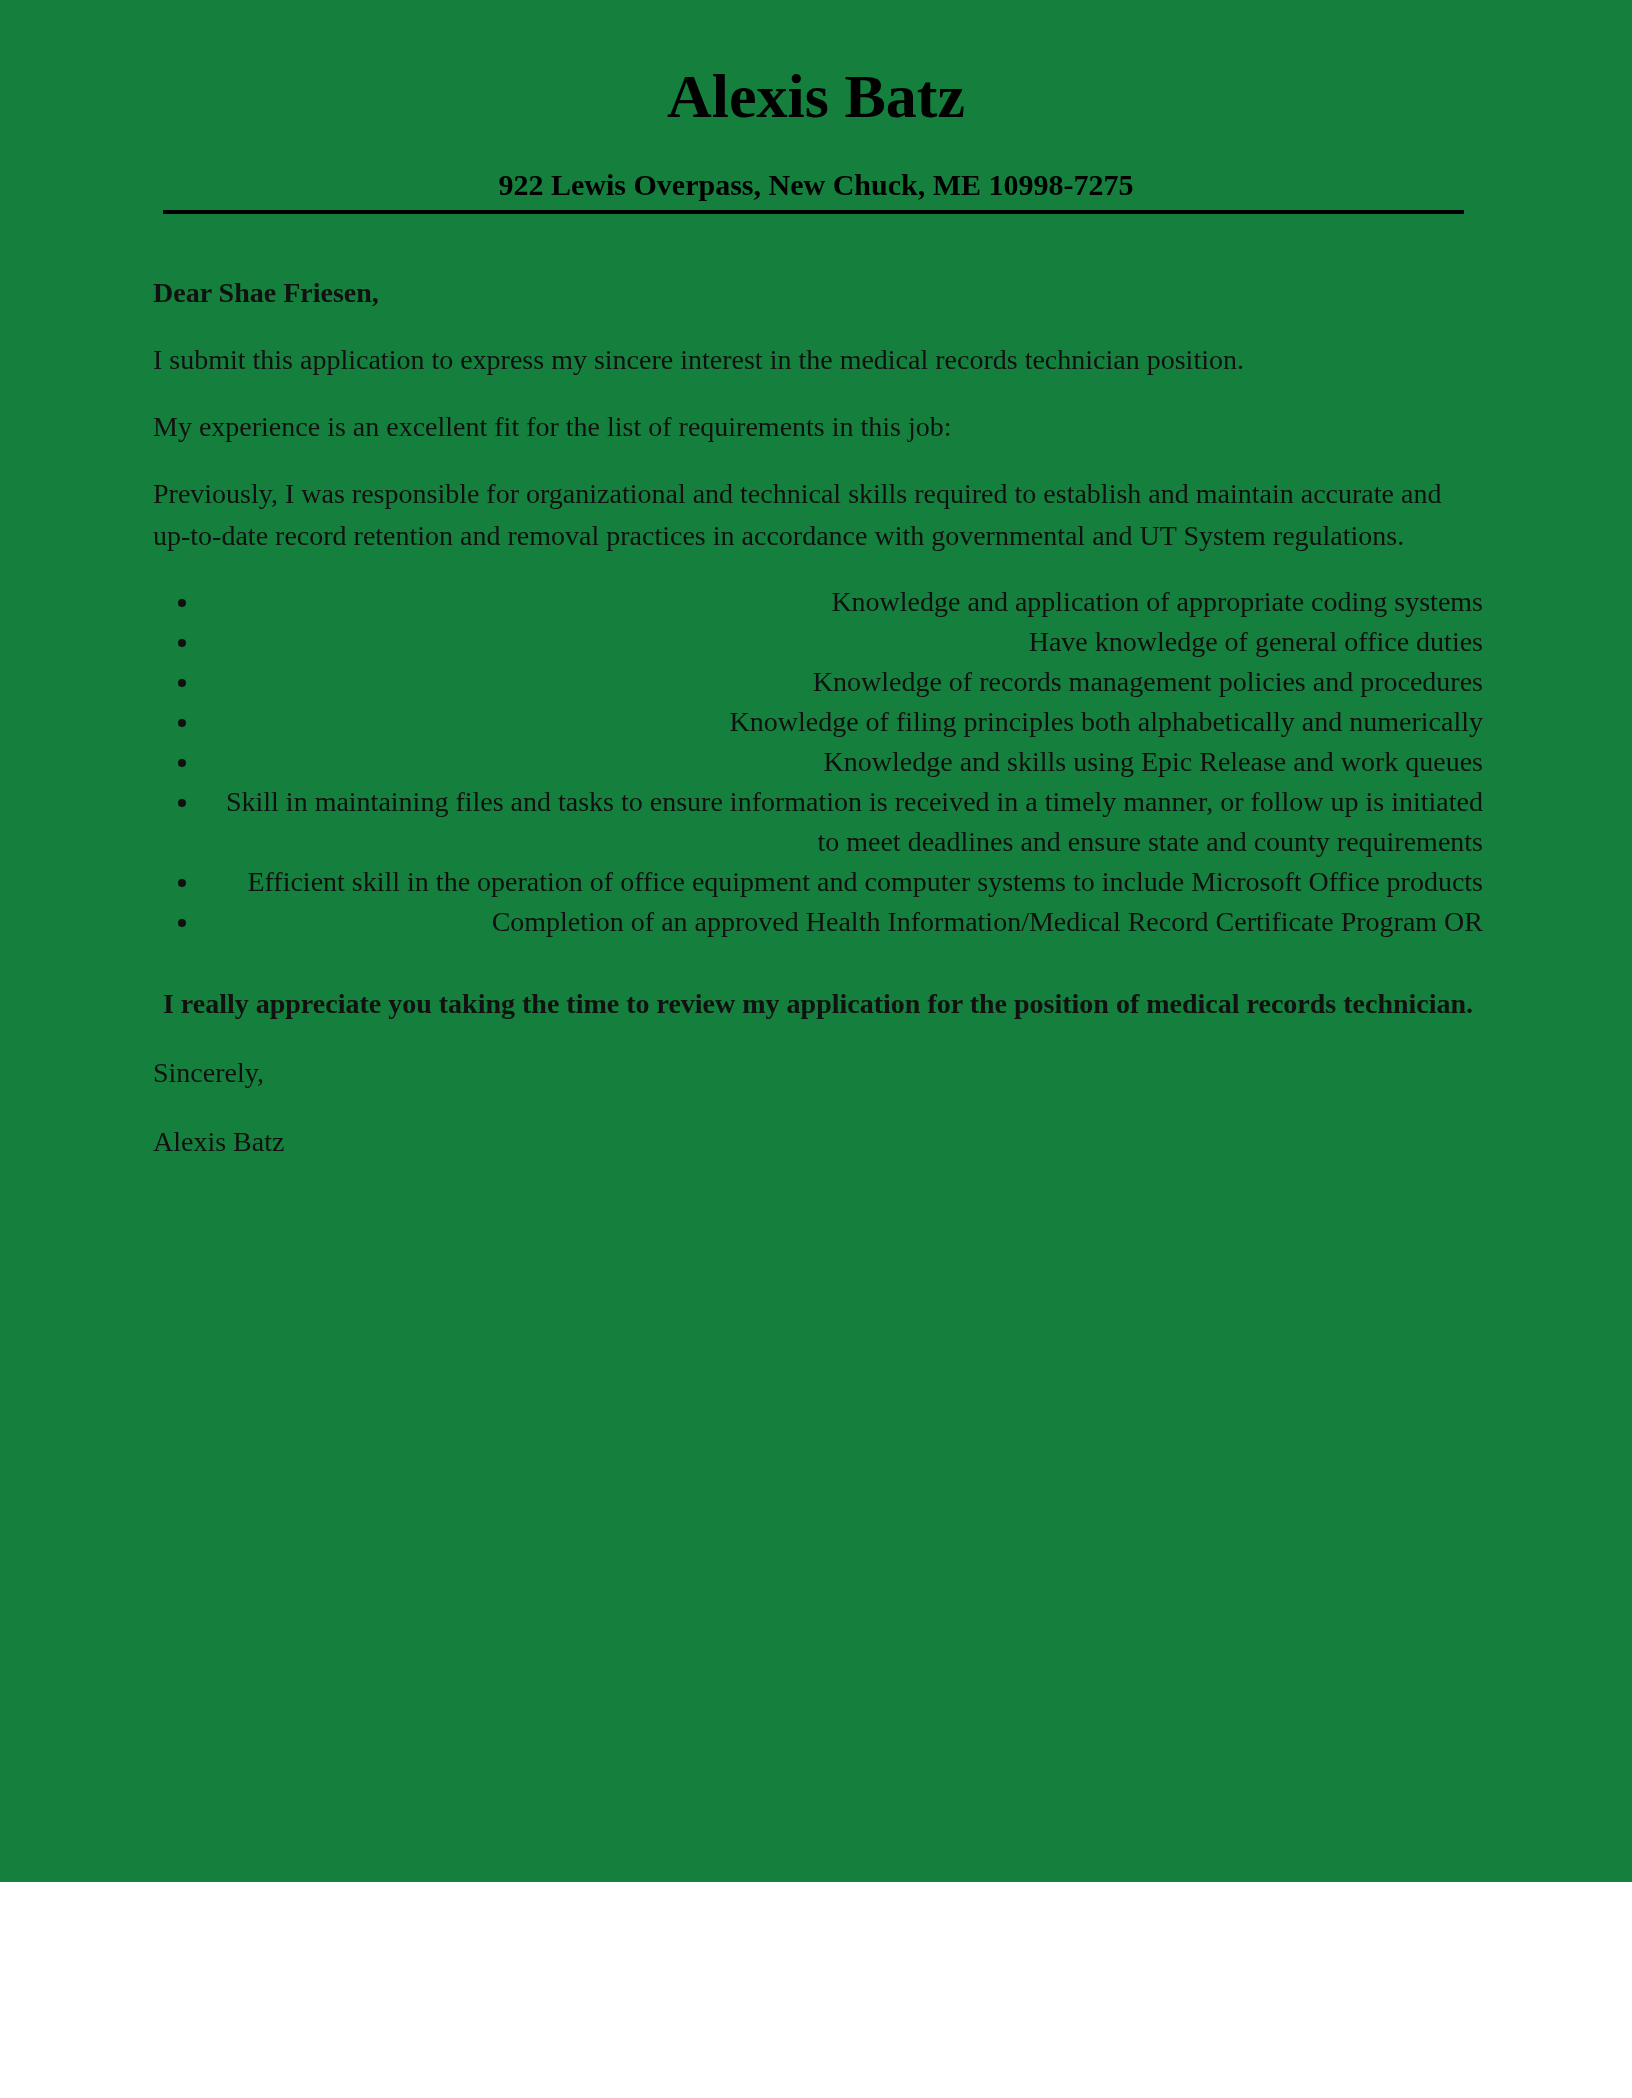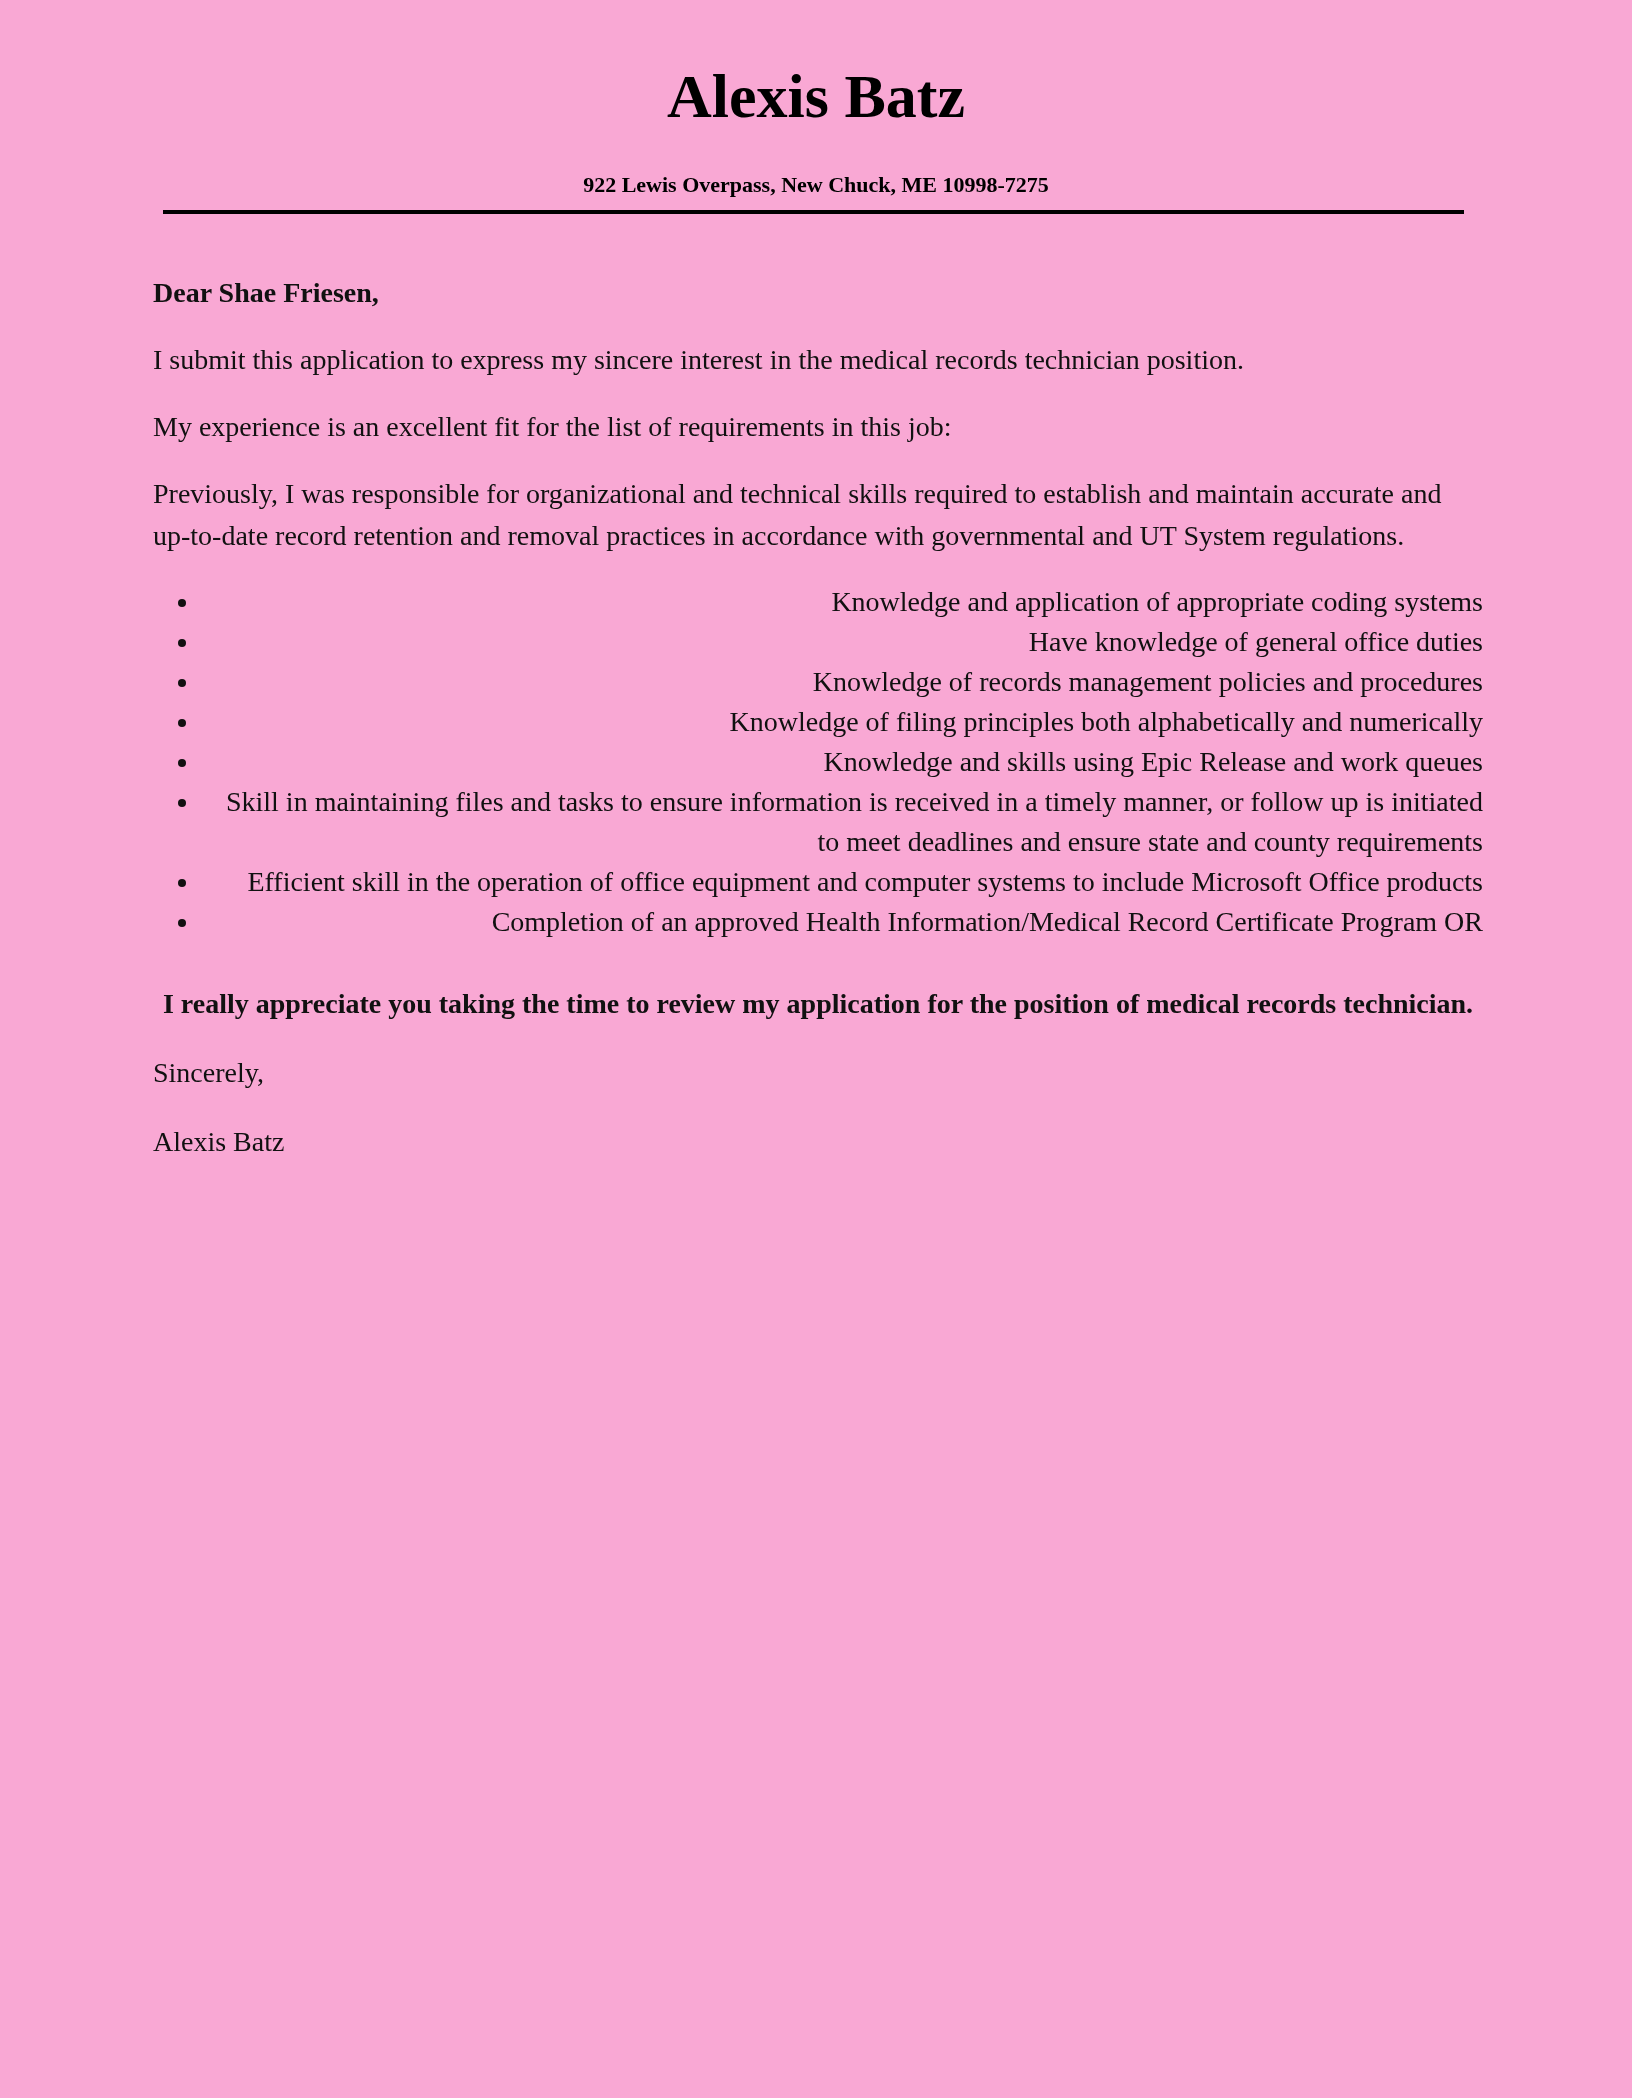--- a/index.html
+++ b/index.html
@@ -1,22 +1,22 @@
 <!DOCTYPE html>
 <html><head>
 <meta charset="utf-8">
 <style>
   html, body { margin: 0; padding: 0; background: #ffffff; }
   body { width: 1632px; height: 2098px; position: relative; overflow: hidden;
          font-family: "Liberation Serif", "DejaVu Serif", serif; color: #111; }
-  .page { position: absolute; left: 0; top: 0; width: 1632px; height: 2098px; background: #f9a8d4; }
+  .page { position: absolute; left: 0; top: 0; width: 1632px; height: 1882px; background: #15803d; }
   .name { position: absolute; left: 0; width: 1632px; top: 58px; text-align: center;
           font-weight: bold; font-size: 62px; line-height: 76px; color: #000; }
   .address { position: absolute; left: 0; width: 1632px; top: 165px; text-align: center;
-             font-weight: bold; font-size: 22px; line-height: 40px; color: #000; }
+             font-weight: bold; font-size: 30px; line-height: 40px; color: #000; }
   .rule { position: absolute; left: 163px; width: 1301px; top: 210px; height: 4px; background: #000; }
   .body { position: absolute; left: 153px; width: 1330px; top: 272px; font-size: 28px; line-height: 42px; }
   .body p { margin: 0 0 25px 0; }
   .greeting { font-weight: bold; margin-bottom: 25px !important; }
   ul.reqs { margin: 0 0 40px 0; padding: 0 0 0 48px; list-style: disc; text-align: right; }
   ul.reqs li { line-height: 40px; padding-left: 0; }
   .closing { font-weight: bold; margin-bottom: 25px !important; line-height: 44px; text-align: center; }
   .signoff { margin: 0; line-height: 44px; }
 </style>
 </head>

